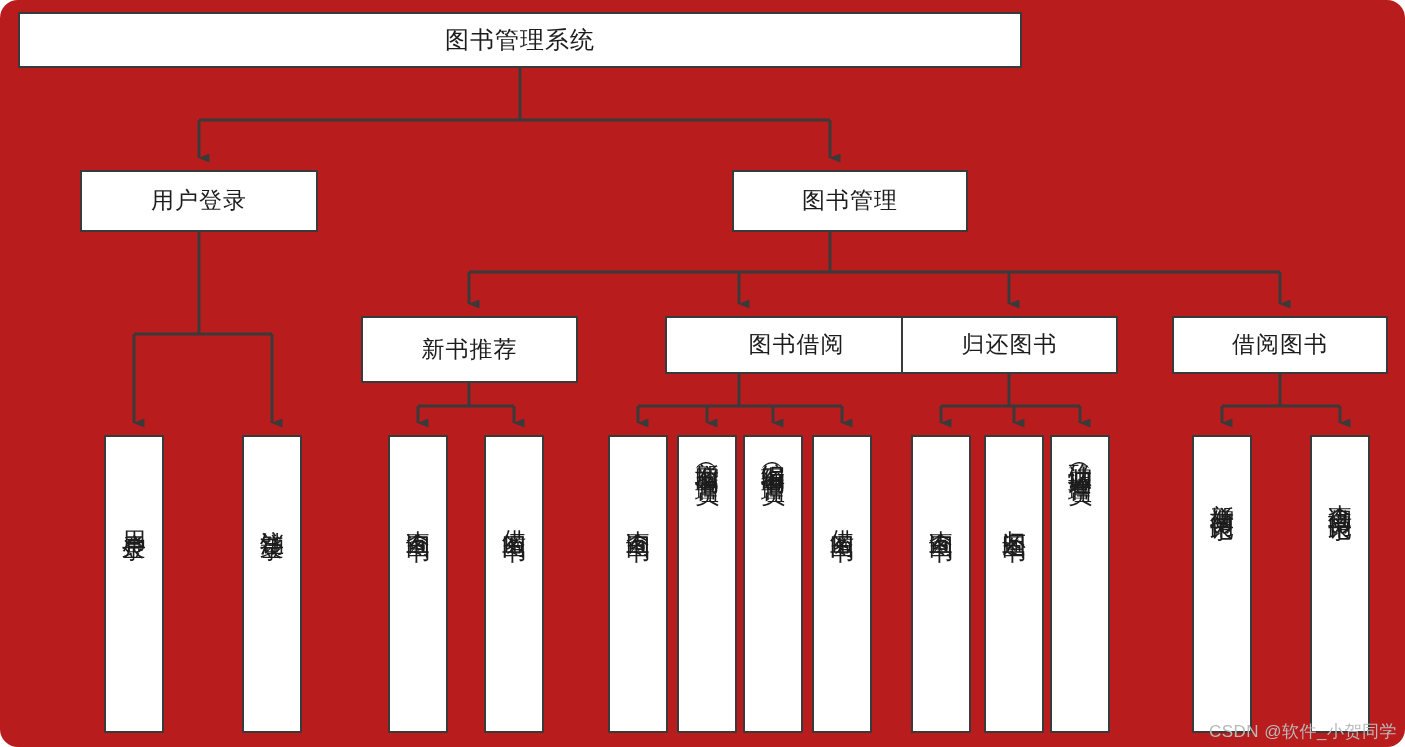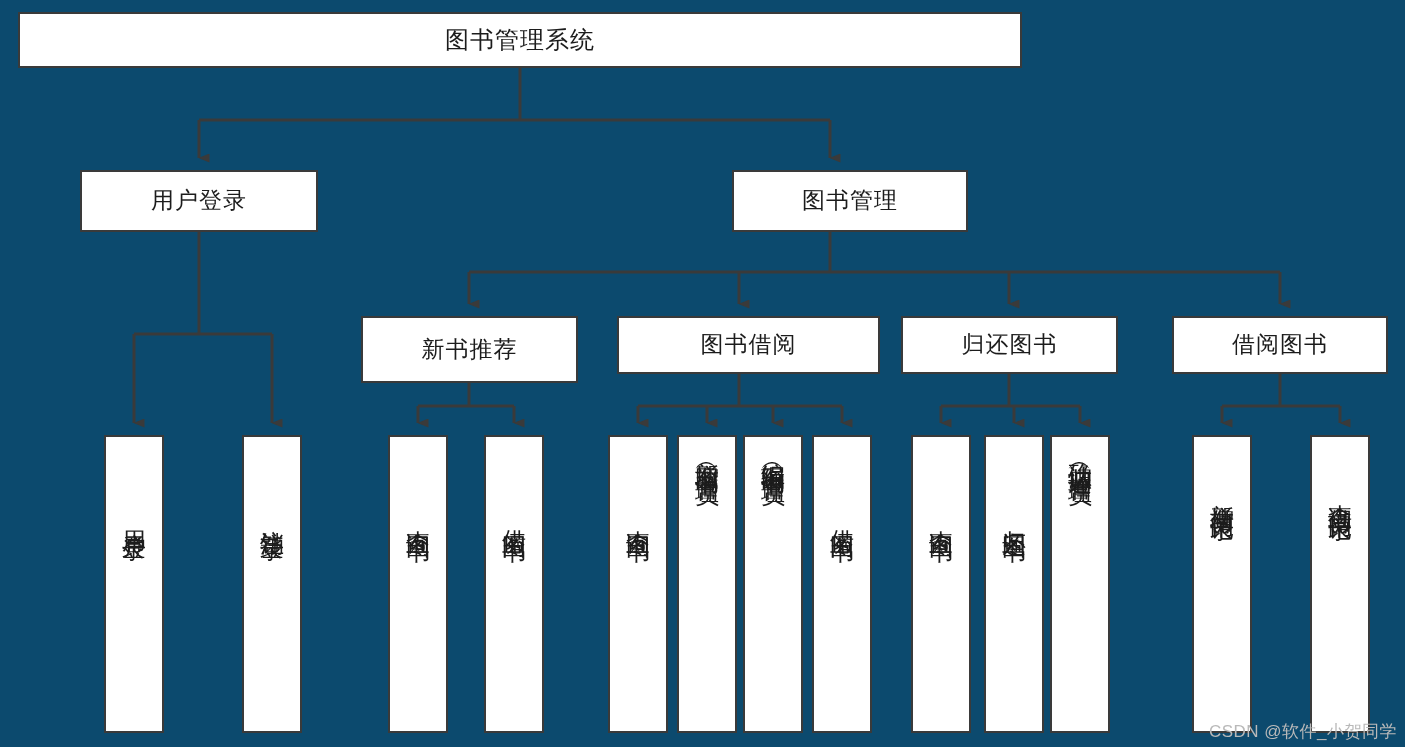--- a/index.html
+++ b/index.html
@@ -11,21 +11,22 @@
     width: 1405px;
     height: 747px;
     font-family: "Liberation Sans", "DejaVu Sans", sans-serif;
     overflow: hidden;
     position: relative;
   }
   #diagram-root {
     position: relative;
     width: 1405px;
     height: 747px;
-    background: #0c4a6e;
+    background: #b91c1c;
+    border-radius: 18px;
   }
   svg.connectors {
     position: absolute;
     left: 0;
     top: 0;
     width: 1405px;
     height: 747px;
     pointer-events: none;
   }
   .node {
@@ -133,21 +134,21 @@
         <span class="node-label">用户登录</span>
       </div>
       <div class="node horizontal" style="left: 712px; top: 170px; width: 236px; height: 62px; margin-left: 20px;">
         <span class="node-label">图书管理</span>
       </div>
     </div>
   <div id="level3-container">
       <div class="node horizontal" style="left: 361px; top: 316px; width: 217px; height: 67px;">
         <span class="node-label">新书推荐</span>
       </div>
-      <div class="node horizontal" style="left: 617px; top: 316px; width: 263px; height: 58px;">
+      <div class="node horizontal" style="left: 665px; top: 316px; width: 263px; height: 58px;">
         <span class="node-label">图书借阅</span>
       </div>
       <div class="node horizontal" style="left: 901px; top: 316px; width: 217px; height: 58px;">
         <span class="node-label">归还图书</span>
       </div>
       <div class="node horizontal" style="left: 1172px; top: 316px; width: 216px; height: 58px;">
         <span class="node-label">借阅图书</span>
       </div>
     </div>
   <div id="leaves-container">

